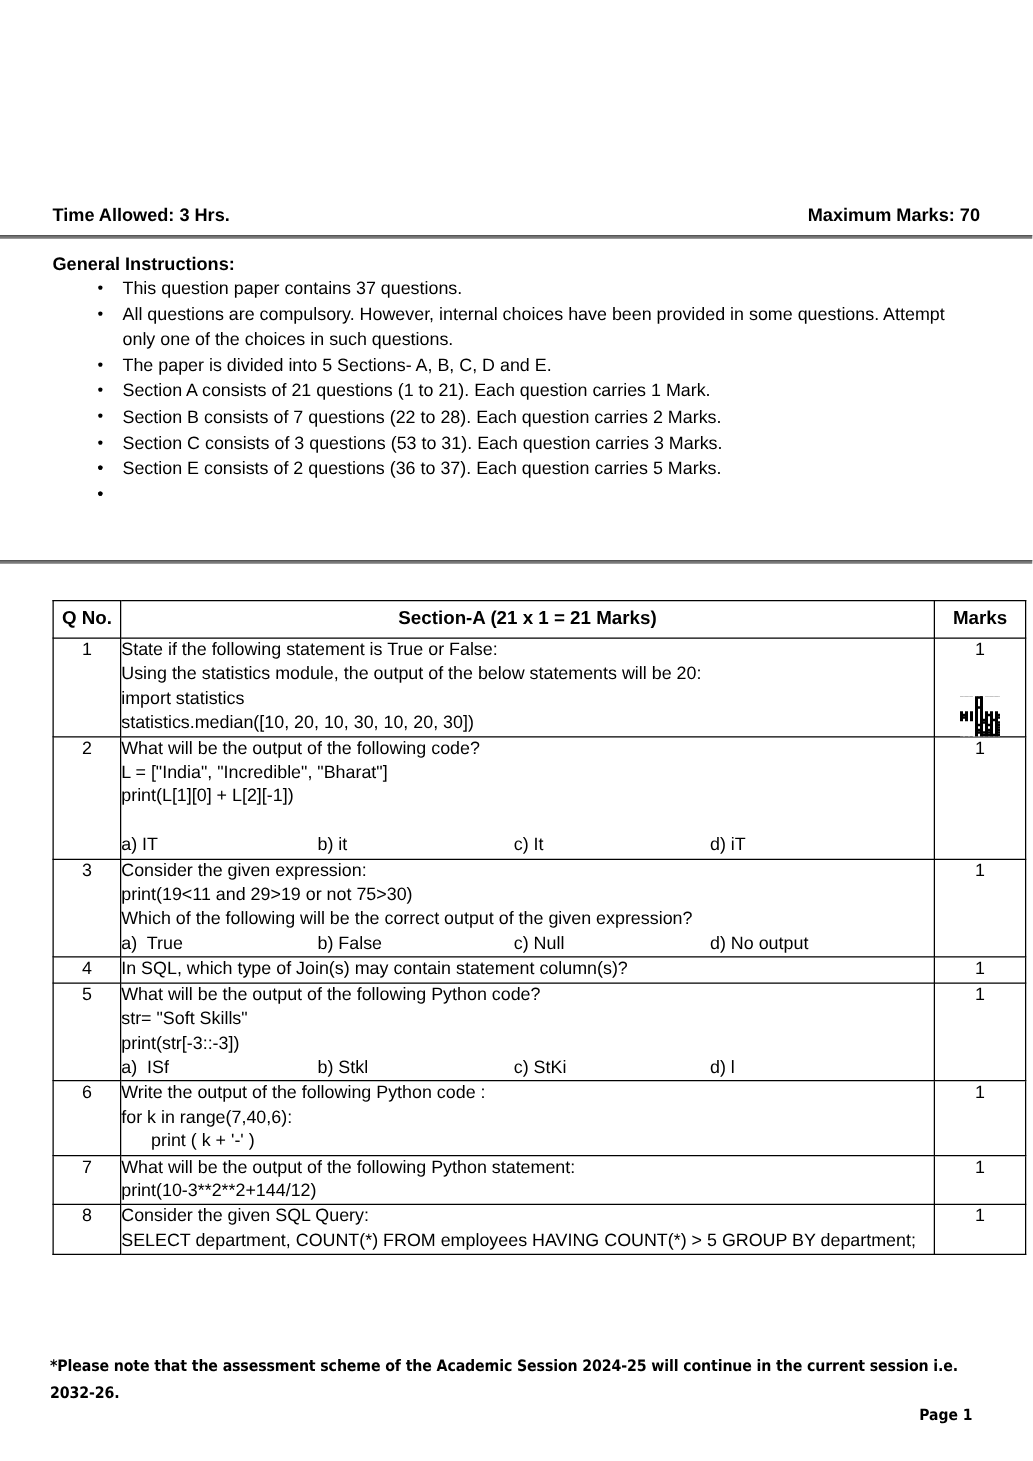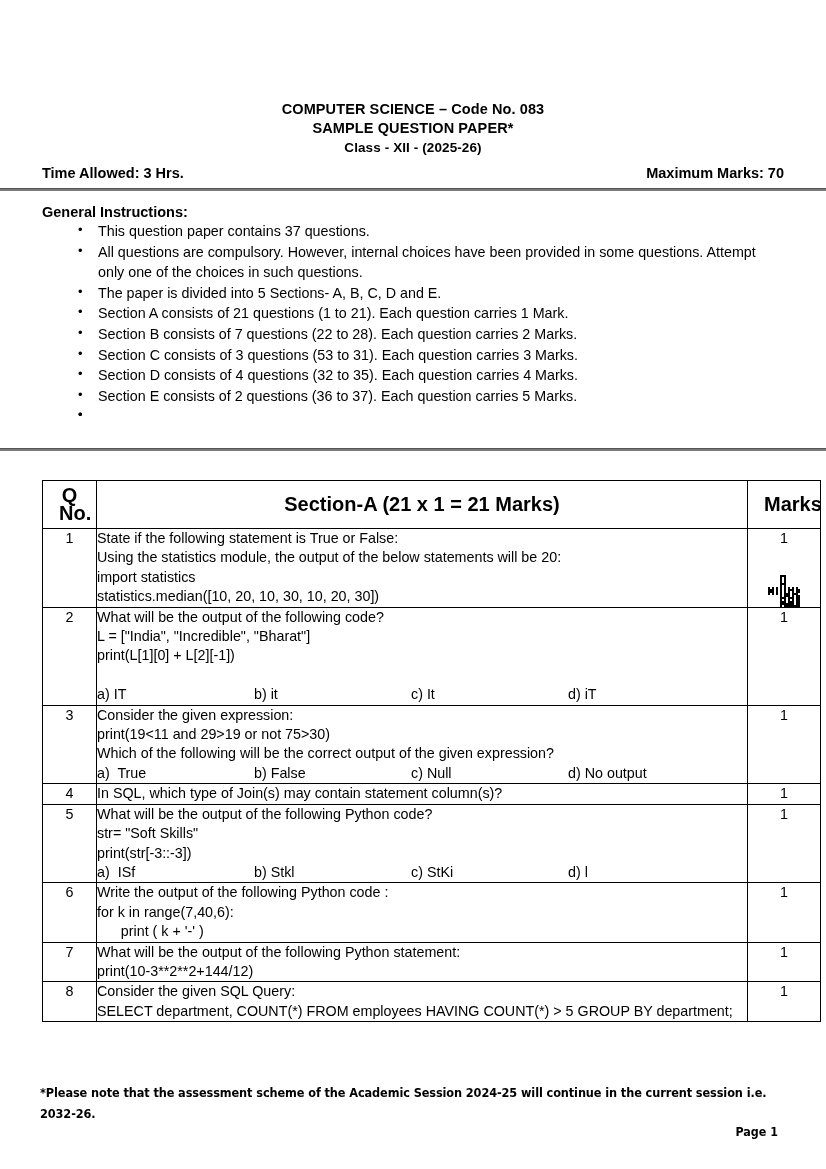--- a/index.html
+++ b/index.html
@@ -112,22 +112,22 @@
     border: 1.6px solid #000;
     vertical-align: top;
     padding: 0;
   }
   .col-qno  { width: 54px; }
   .col-body { width: 651px; }
   .col-mark { width: 73px; }
 
   .qtable thead th {
     font-weight: bold;
-    font-size: 20px;
-    padding: 5px 16px 6px;
+    font-size: 15px;
+    padding: 5px 2px 6px;
     text-align: center;
     vertical-align: middle;
     line-height: 18px;
   }
 
   .cell-qno {
     text-align: center;
     padding: 4px 2px 4px;
     line-height: 19.4px;
   }
@@ -231,42 +231,37 @@
     font-size: 12.4px;
     font-weight: 600;
     line-height: 16px;
   }
 </style>
 </head>
 <body>
 
 <div class="page">
 
-  <div class="header-titles">
-    <div>COMPUTER SCIENCE – Code No. 083</div>
-    <div>SAMPLE QUESTION PAPER*</div>
-    <div class="header-line-3">Class - XII - (2025-26)</div>
-  </div>
 
   <div class="exam-meta">
     <span>Time Allowed: 3 Hrs.</span>
     <span>Maximum Marks: 70</span>
   </div>
 
   <div class="rule rule-top"></div>
 
   <div class="instructions-title">General Instructions:</div>
   <ul class="instructions-list" id="instructions-list">
       <li><span class="bullet">•</span><span>This question paper contains 37 questions.</span></li>
       <li><span class="bullet">•</span><span>All questions are compulsory. However, internal choices have been provided in some questions. Attempt only one of the choices in such questions.</span></li>
       <li><span class="bullet">•</span><span>The paper is divided into 5 Sections- A, B, C, D and E.</span></li>
       <li><span class="bullet">•</span><span>Section A consists of 21 questions (1 to 21). Each question carries 1 Mark.</span></li>
       <li><span class="bullet">•</span><span>Section B consists of 7 questions (22 to 28). Each question carries 2 Marks.</span></li>
       <li><span class="bullet">•</span><span>Section C consists of 3 questions (53 to 31). Each question carries 3 Marks.</span></li>
-      <li><span class="bullet">•</span><span>Section D consists of 4 questions (32 to 35). Each question carries 4 Marks.</span></li>
+      <li><span class="bullet">•</span></li>
       <li><span class="bullet">•</span><span>Section E consists of 2 questions (36 to 37). Each question carries 5 Marks.</span></li>
       <li><span class="bullet">•</span></li>
       <li><span class="bullet">•</span></li>
     </ul>
 
   <div class="rule rule-bottom"></div>
 
   <table class="qtable">
     <colgroup>
       <col class="col-qno">

